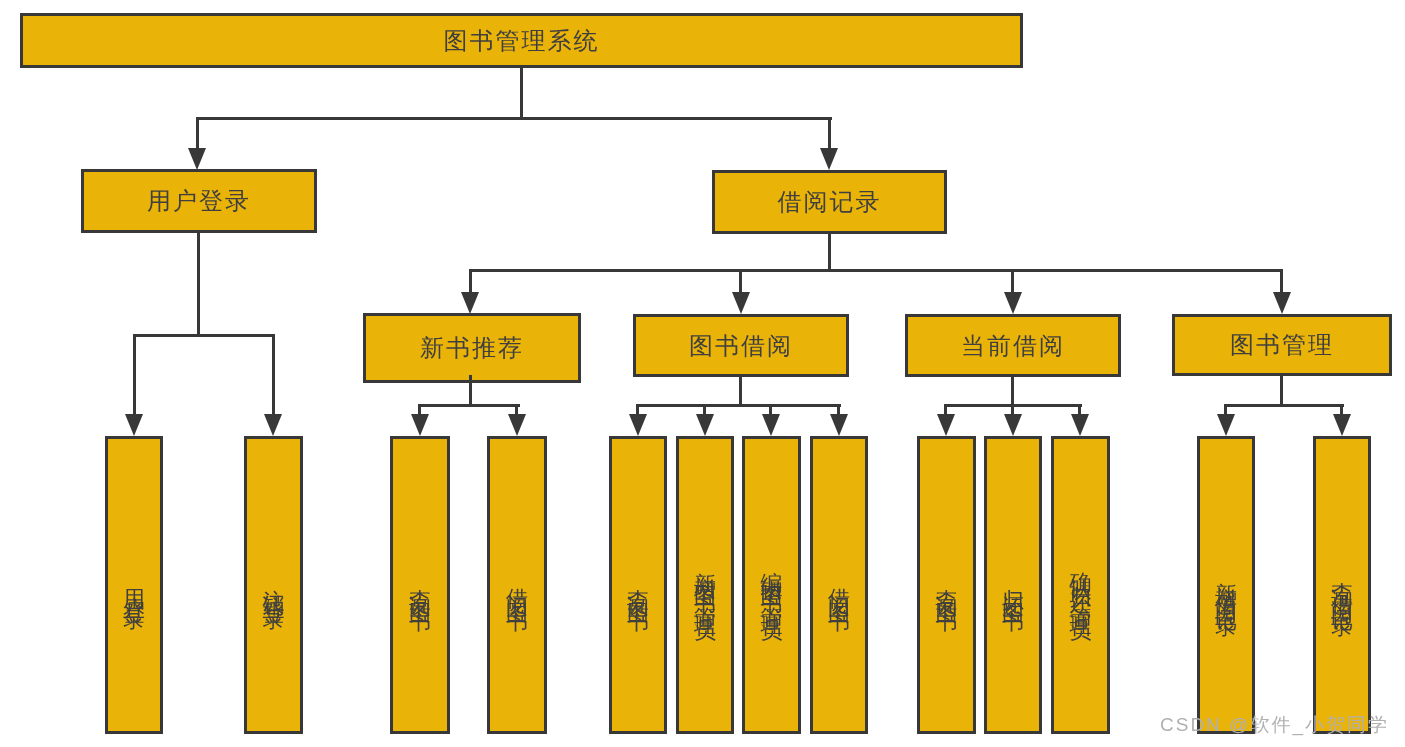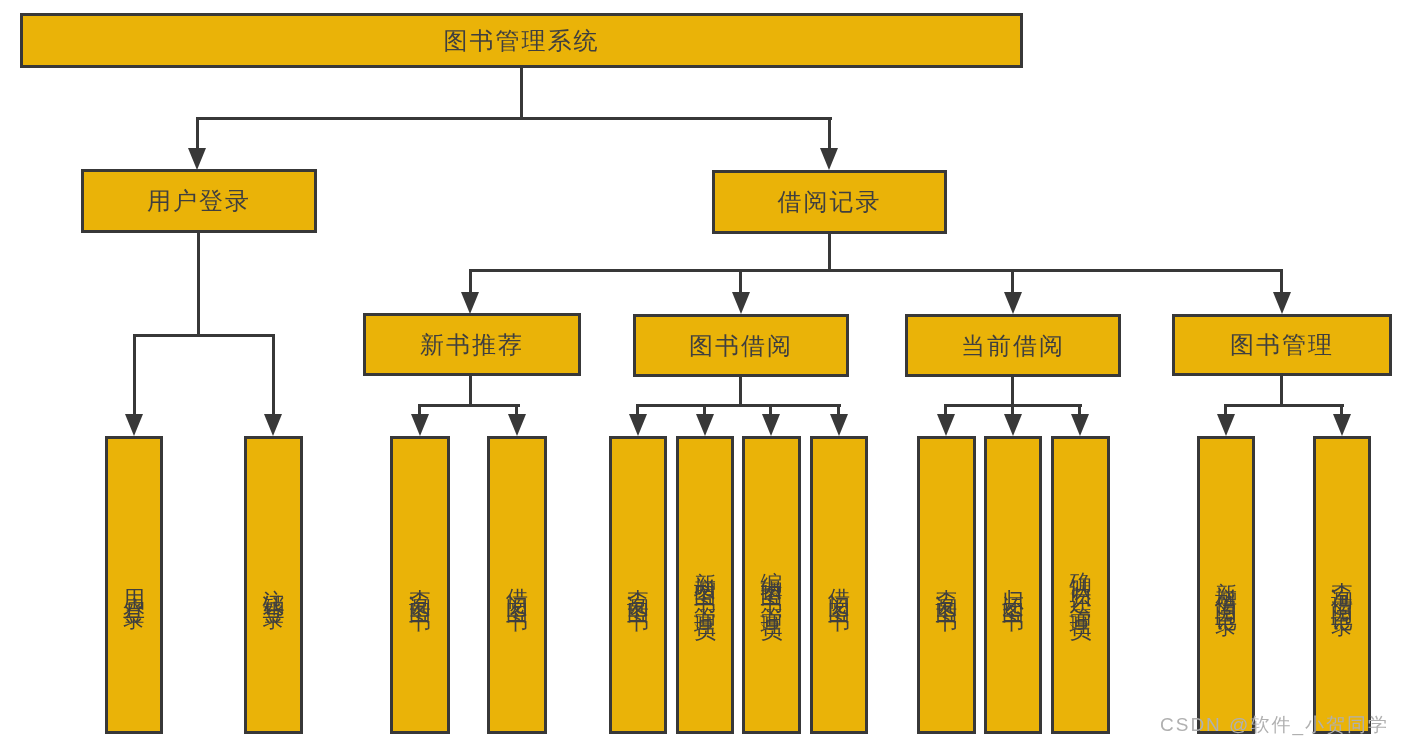--- a/index.html
+++ b/index.html
@@ -62,21 +62,21 @@
   <div class="line" style="left:469px;top:269px;width:814px;height:3px"></div>
   <div class="line" style="left:469px;top:269px;width:3px;height:26px"></div>
   <div class="line" style="left:739px;top:269px;width:3px;height:26px"></div>
   <div class="line" style="left:1011px;top:269px;width:3px;height:26px"></div>
   <div class="line" style="left:1280px;top:269px;width:3px;height:26px"></div>
   <div class="arrow" style="left:461px;top:292px"></div>
   <div class="arrow" style="left:732px;top:292px"></div>
   <div class="arrow" style="left:1004px;top:292px"></div>
   <div class="arrow" style="left:1273px;top:292px"></div>
 
-  <div class="box" style="left:363px;top:313px;width:218px;height:63px">
+  <div class="box" style="left:363px;top:313px;width:218px;height:70px">
     <span class="hlabel">新书推荐</span>
   </div>
   <div class="box" style="left:905px;top:314px;width:216px;height:63px">
     <span class="hlabel">当前借阅</span>
   </div>
   <div class="box" style="left:633px;top:314px;width:216px;height:63px">
     <span class="hlabel">图书借阅</span>
   </div>
   <div class="box" style="left:1172px;top:314px;width:220px;height:62px">
     <span class="hlabel">图书管理</span>

